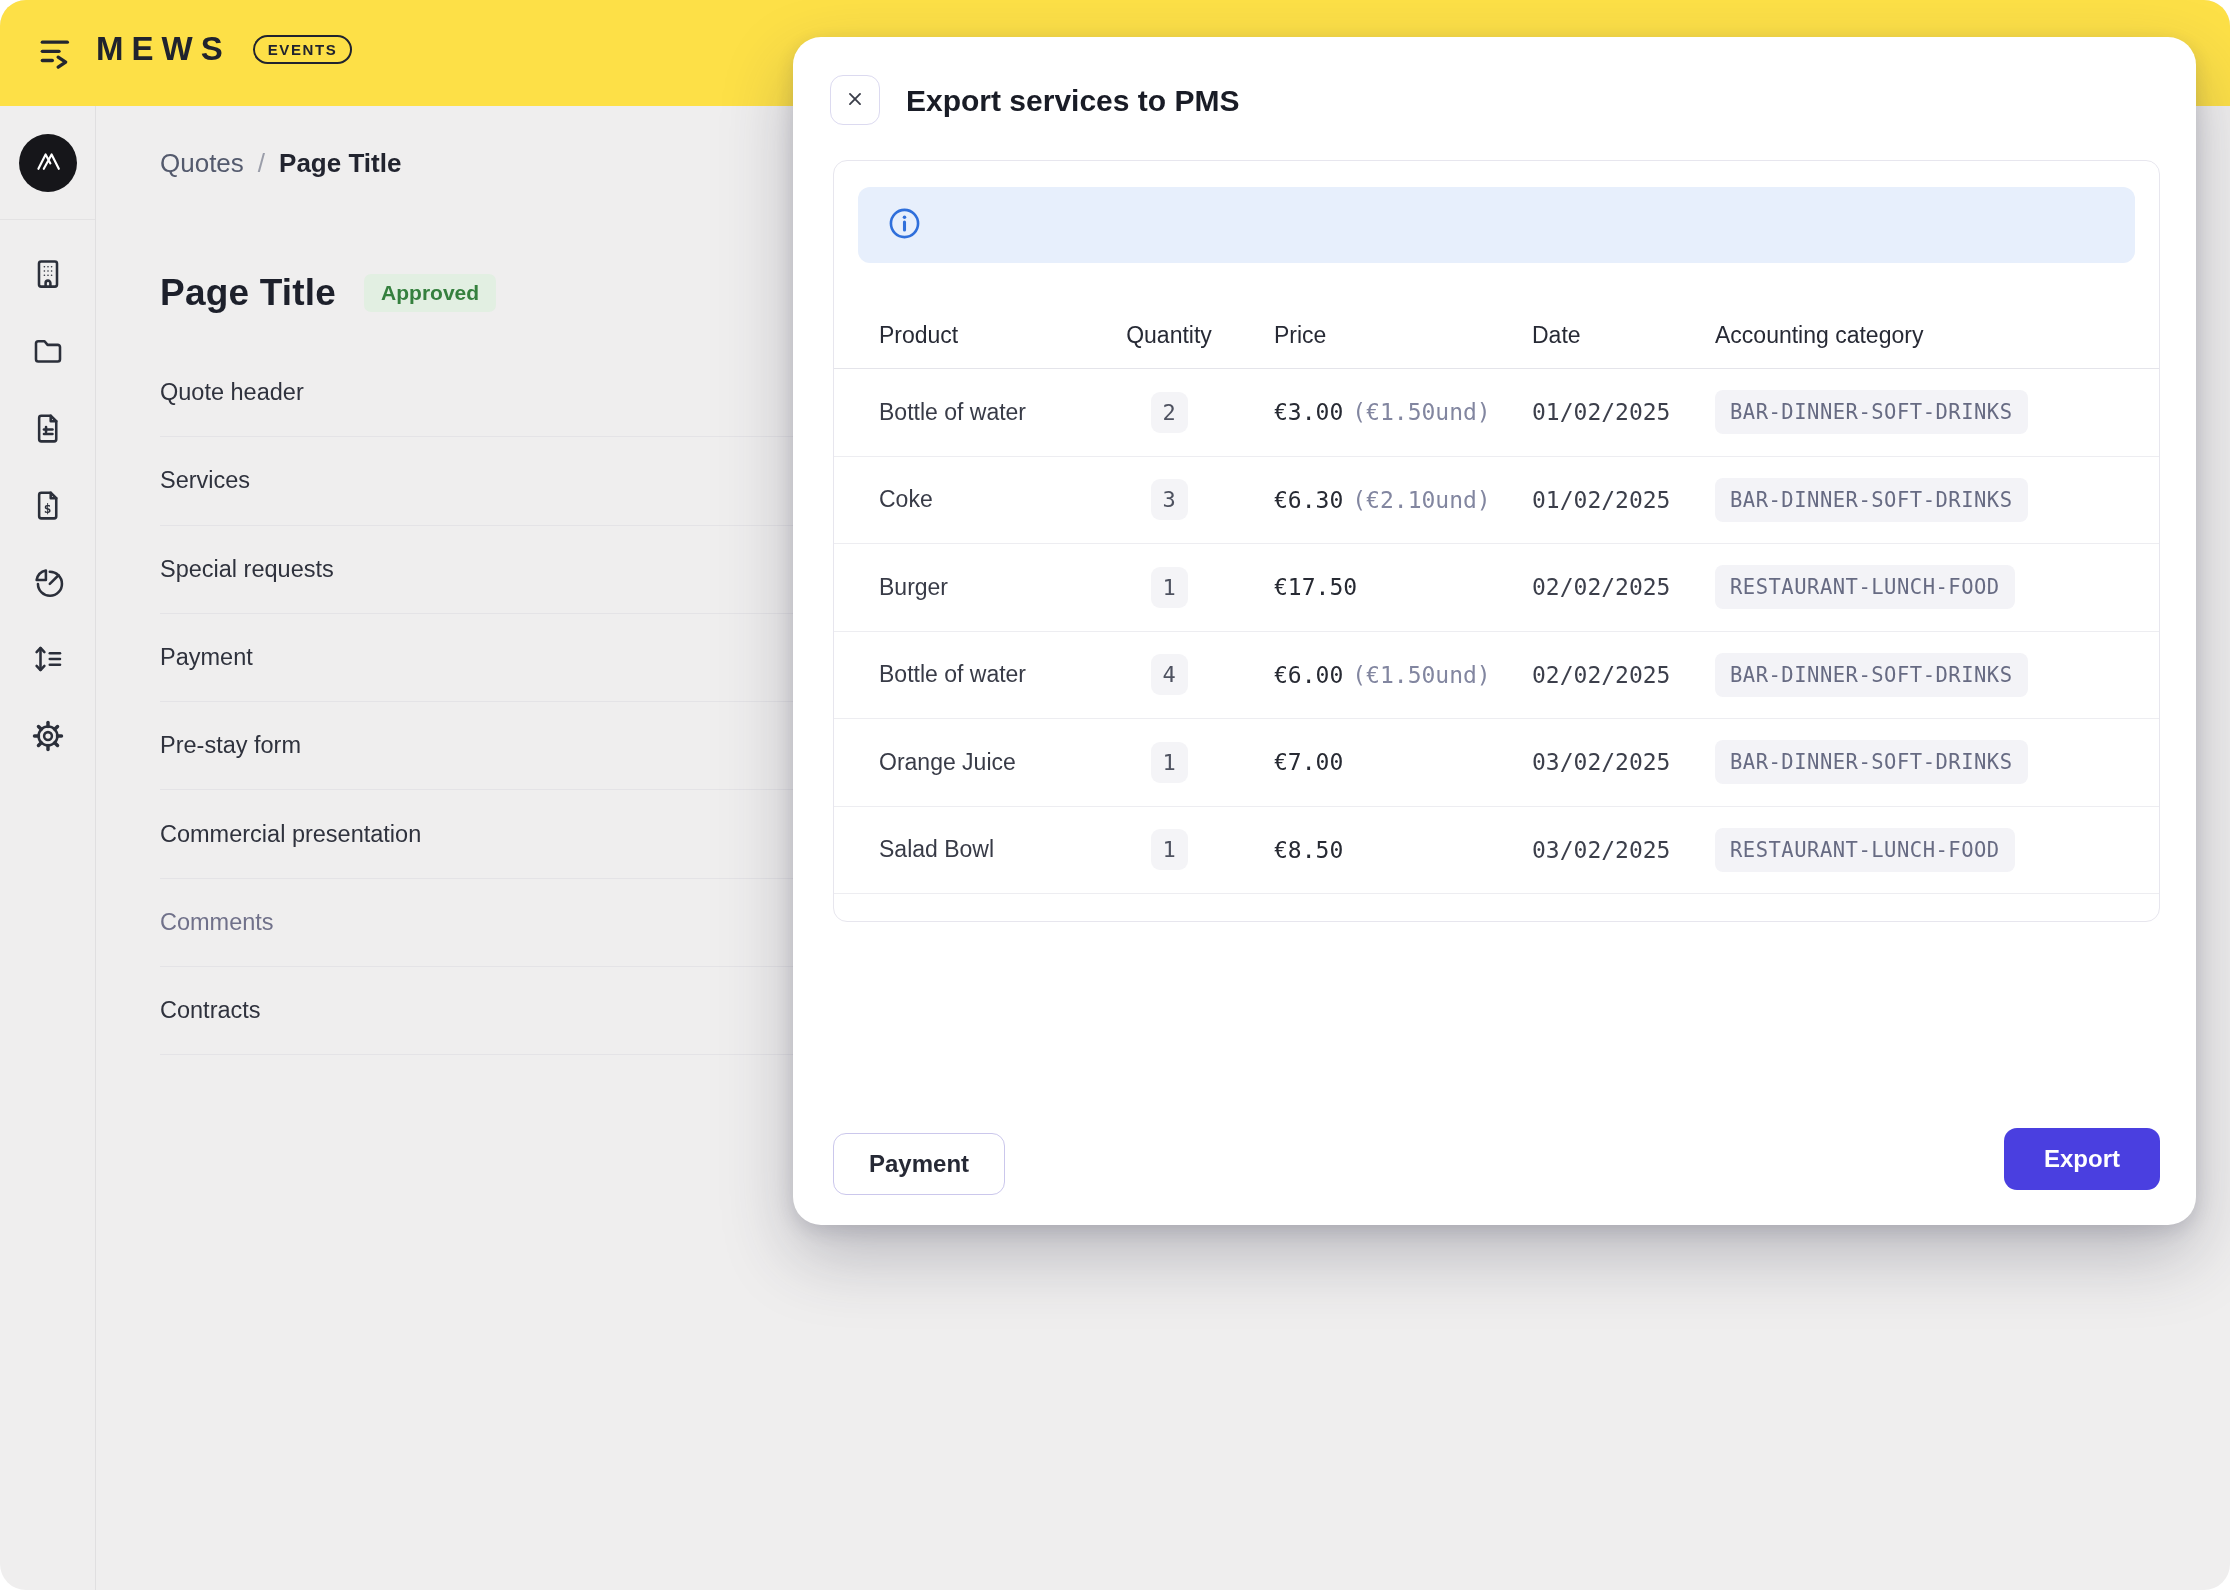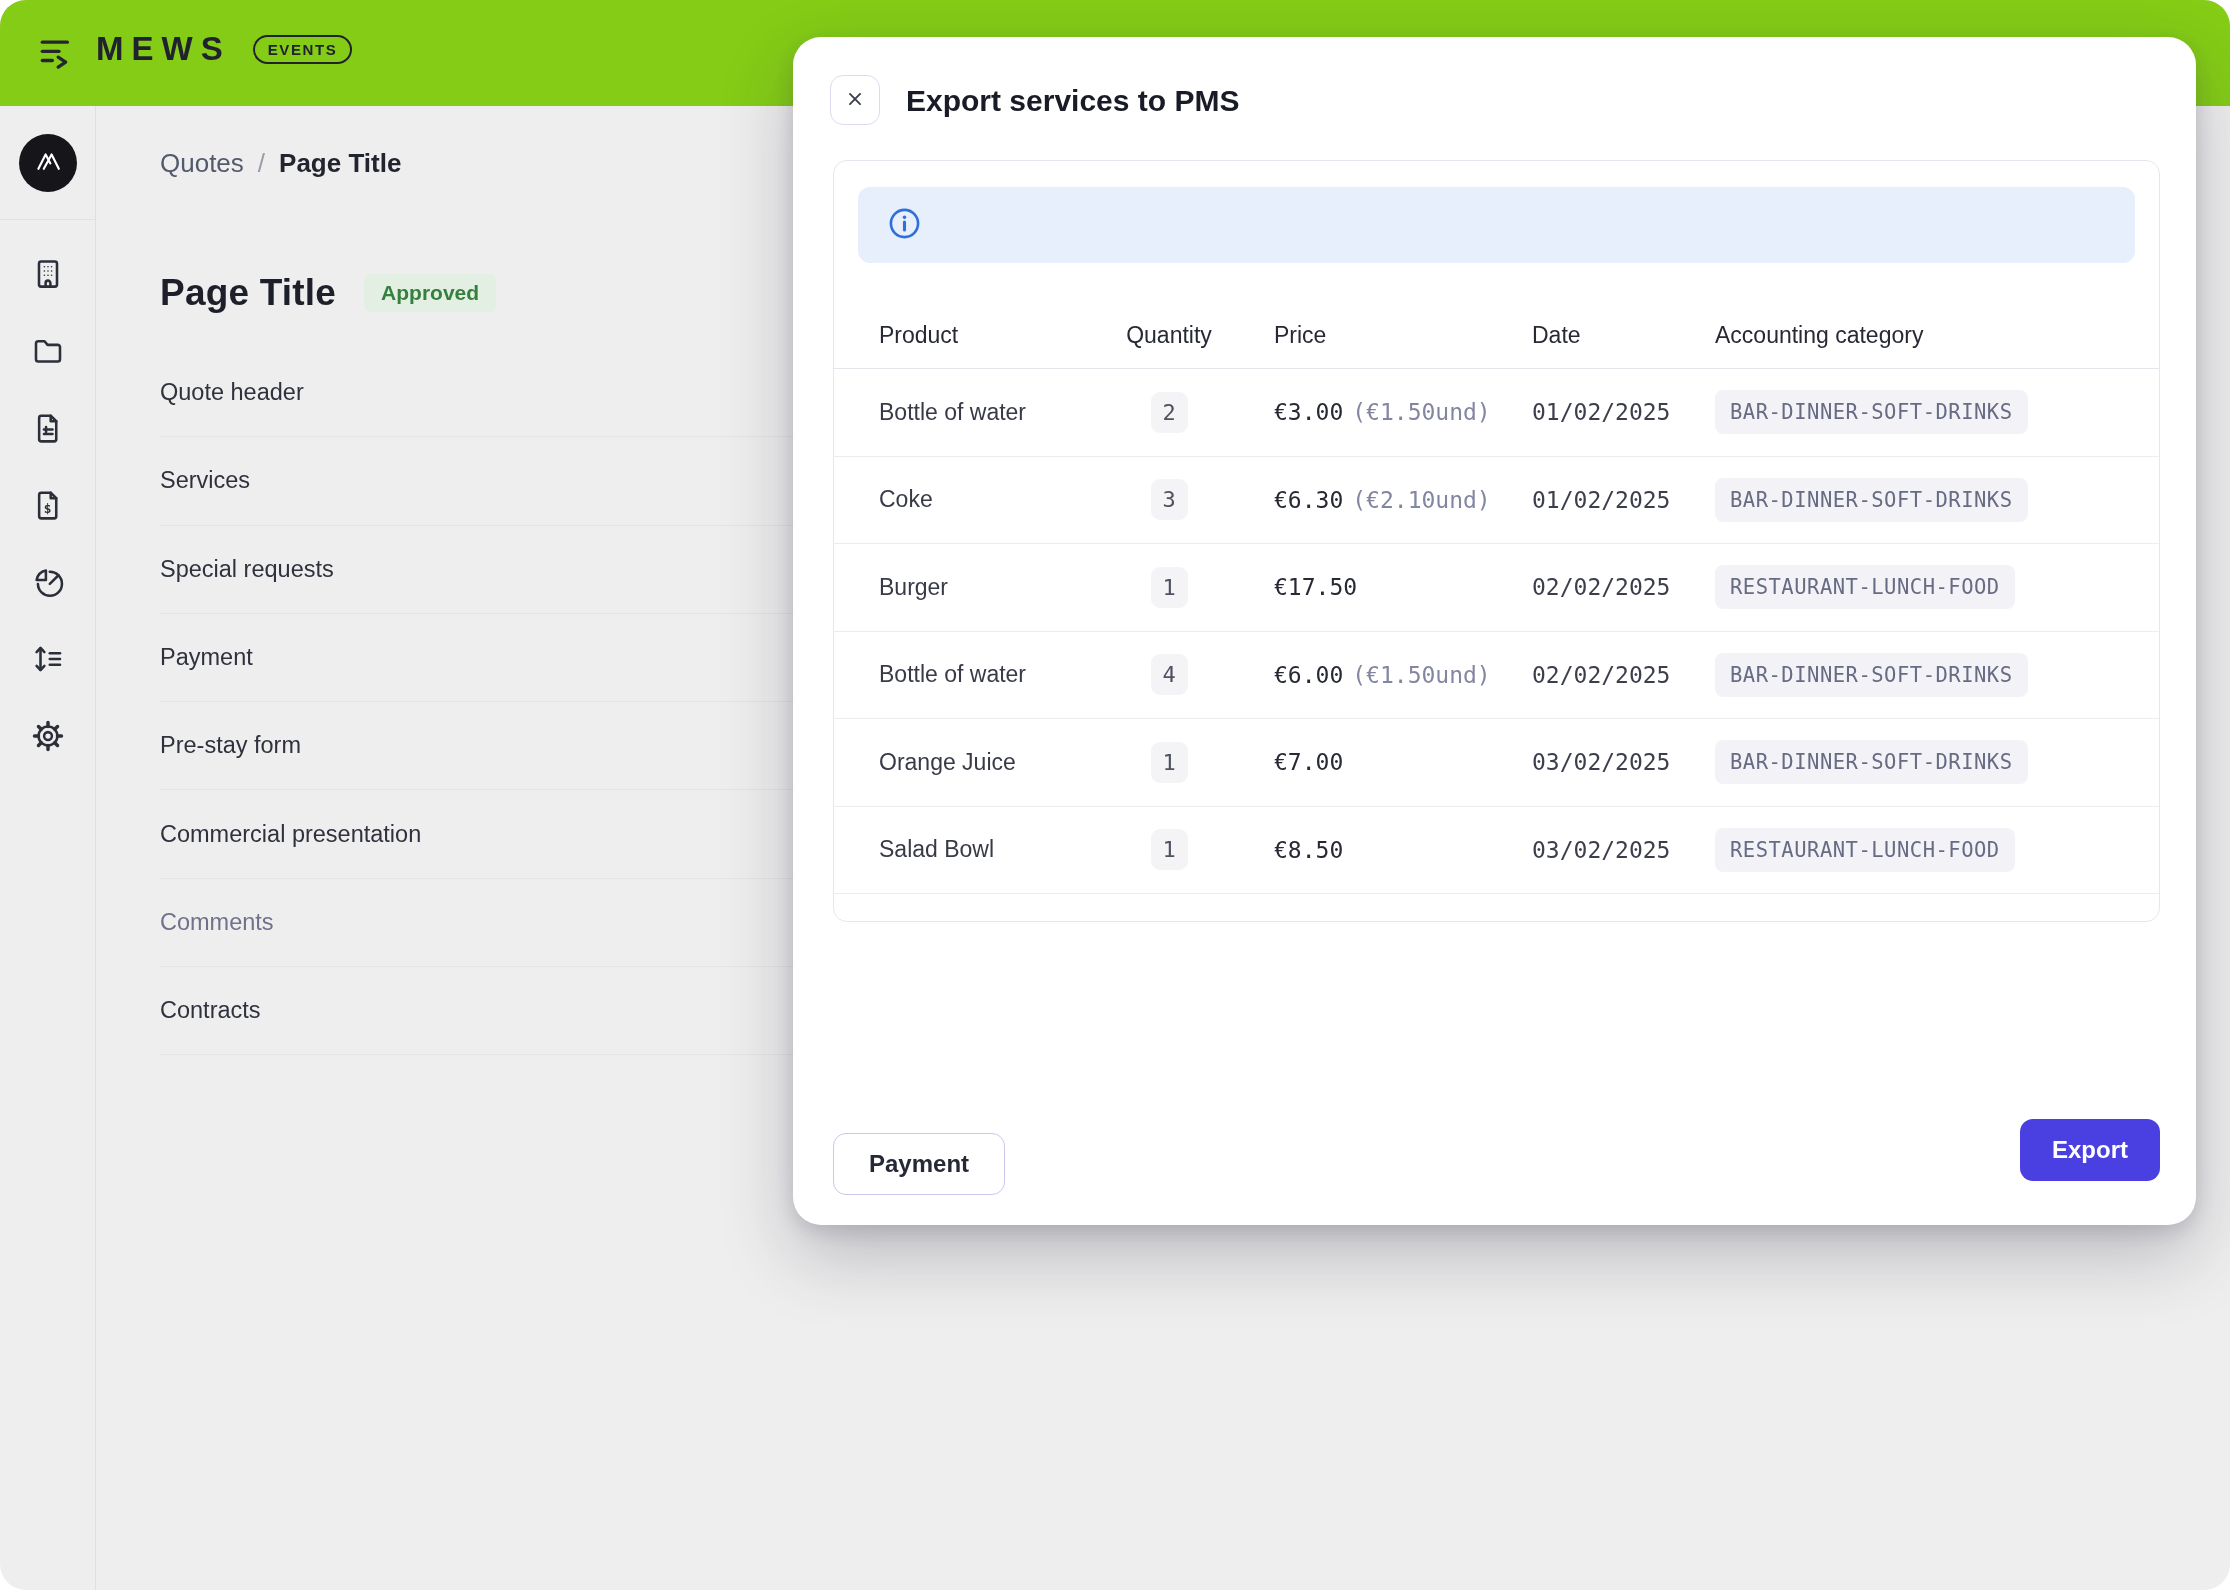--- a/index.html
+++ b/index.html
@@ -1,19 +1,19 @@
 <!DOCTYPE html>
 <html><head>
 <meta charset="utf-8">
 <style>
   html,body{margin:0;padding:0;background:#ffffff;font-family:"Liberation Sans",sans-serif;}
   .screen{position:relative;width:2230px;height:1590px;background:#efeeee;border-radius:26px;overflow:hidden;}
 
   
-  .topbar{position:absolute;top:0;left:0;right:0;height:106px;background:#84cc16;}
+  .topbar{position:absolute;top:0;left:0;right:0;height:106px;background:#fde047;}
   .menu-toggle{position:absolute;left:34px;top:33px;width:40px;height:40px;border:none;background:transparent;cursor:pointer;padding:0;}
   .brand{position:absolute;left:96px;top:30px;display:flex;align-items:center;gap:22px;}
   .brand-word{font-size:33px;font-weight:800;letter-spacing:8px;color:#20232e;}
   .brand-badge{border:2.5px solid #20232e;border-radius:16px;padding:4px 13px;font-size:15px;font-weight:700;letter-spacing:1.6px;color:#20232e;}
 
   
   .sidebar{position:absolute;top:106px;left:0;width:95px;bottom:0;border-right:1.5px solid #e0dfe0;}
   .avatar{position:absolute;left:19px;top:28px;width:58px;height:58px;border-radius:50%;background:#16161a;display:flex;align-items:center;justify-content:center;}
   .sidebar-divider{position:absolute;left:0;right:0;top:113px;height:0;border-top:1.5px solid #e3e2e3;}
   .side-nav{position:absolute;left:0;top:150px;width:95px;display:flex;flex-direction:column;align-items:center;gap:41px;}
@@ -53,21 +53,21 @@
   .qty-badge{display:inline-block;min-width:37px;height:41px;line-height:41px;background:#f4f4f7;border-radius:9px;
              font-family:"DejaVu Sans Mono",monospace;font-size:22px;color:#4e5260;text-align:center;}
   .price{font-family:"DejaVu Sans Mono",monospace;font-size:23px;color:#272a33;white-space:nowrap;}
   .price-unit{font-family:"DejaVu Sans Mono",monospace;font-size:23px;color:#8286a0;margin-left:9px;}
   .price-unit:empty{display:none;}
   .date{font-family:"DejaVu Sans Mono",monospace;font-size:23px;color:#3c3f4b;}
   .cat-badge{display:inline-block;background:#f3f3f7;border-radius:8px;padding:10px 15px;
              font-family:"DejaVu Sans Mono",monospace;font-size:20.5px;letter-spacing:.5px;color:#676b83;white-space:nowrap;}
 
   .btn-cancel{position:absolute;left:40px;bottom:30px;height:62px;padding:0 35px;background:#fff;border:1.5px solid #cbc7ec;border-radius:13px;font-size:24px;font-weight:600;color:#262935;cursor:pointer;font-family:inherit;}
-  .btn-export{position:absolute;right:36px;bottom:44px;height:62px;padding:0 32px;background:#4a3fe0;border:none;border-radius:13px;font-size:24px;font-weight:600;color:#ffffff;cursor:pointer;font-family:inherit;}
+  .btn-export{position:absolute;right:36px;bottom:35px;height:62px;padding:0 40px;background:#4a3fe0;border:none;border-radius:13px;font-size:24px;font-weight:600;color:#ffffff;cursor:pointer;font-family:inherit;}
 </style>
 </head>
 <body>
 
 <div class="screen">
 
   <header class="topbar">
     <button class="menu-toggle" title="">
       <span>
         <svg width="40" height="40" viewBox="0 0 24 24" fill="none" stroke="#23262f" stroke-width="2" stroke-linecap="round" stroke-linejoin="round">

